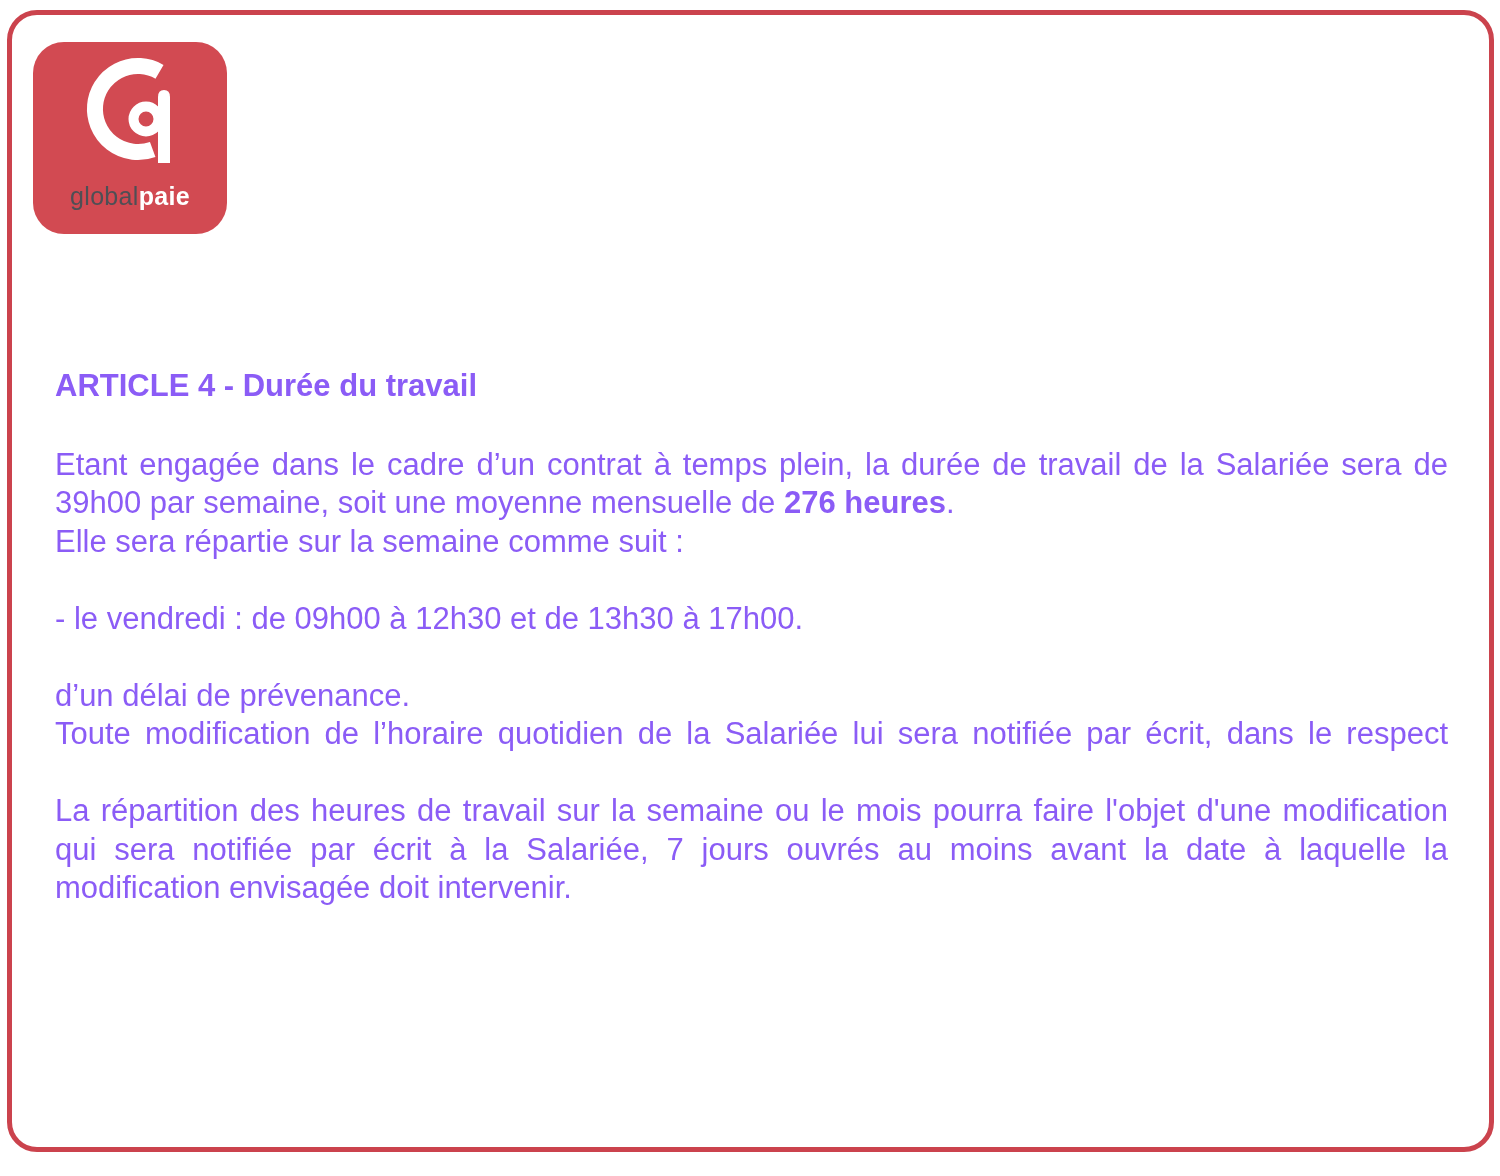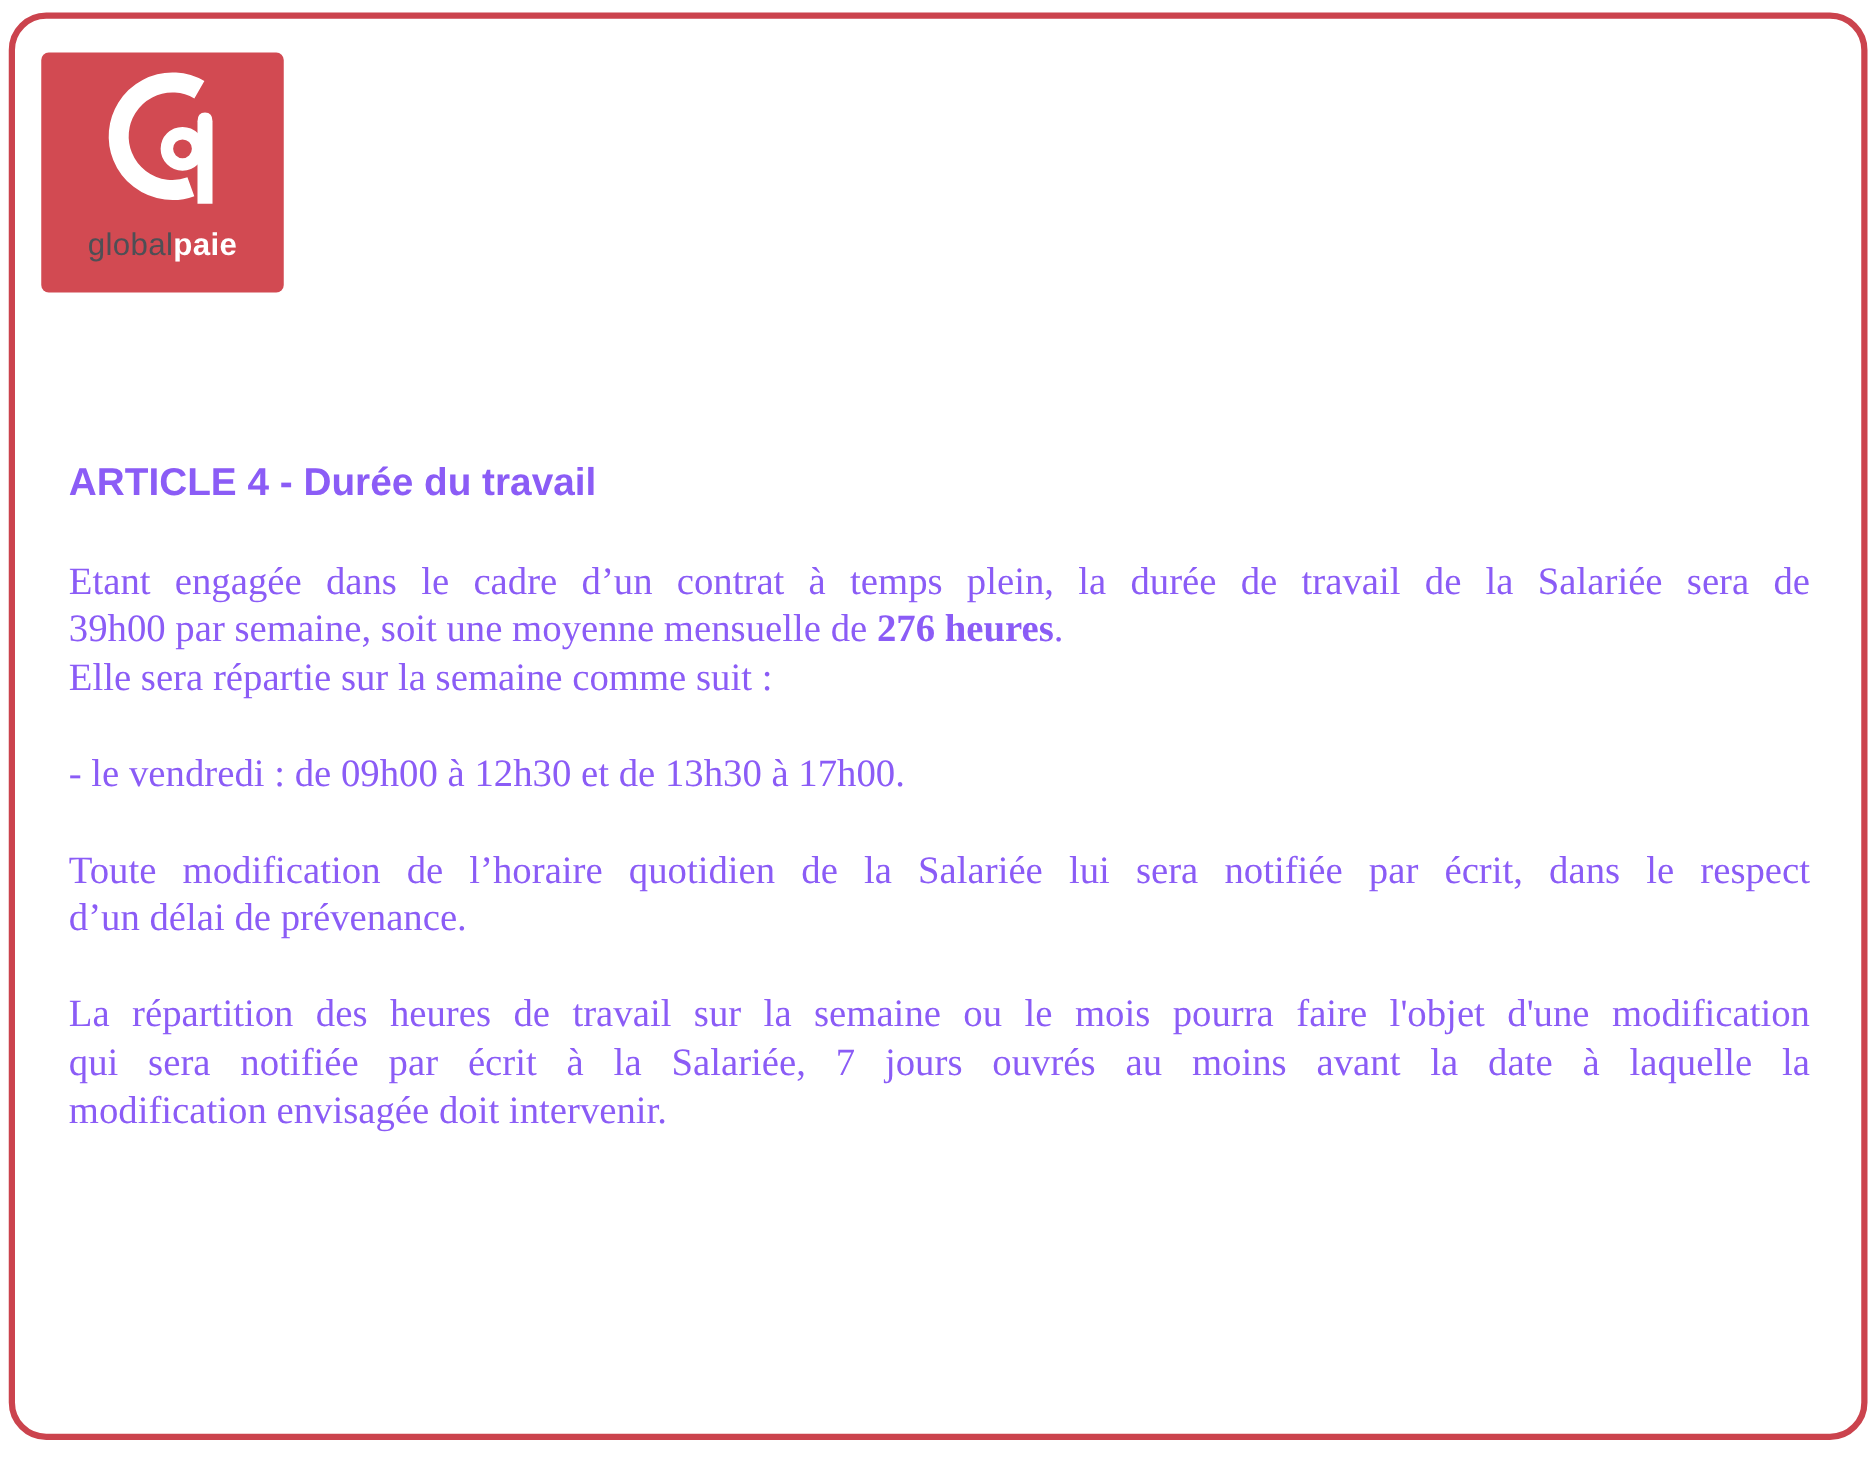--- a/index.html
+++ b/index.html
@@ -7,35 +7,35 @@
     width:1500px; height:1176px; position:relative; background:#ffffff;
     font-family:"Liberation Sans", sans-serif; overflow:hidden;
   }
   .frame {
     position:absolute; left:7px; top:10px; width:1487px; height:1142px;
     border:5px solid #cb434d; border-radius:30px; box-sizing:border-box;
     background:#ffffff;
   }
   .logo {
     position:absolute; left:33px; top:42px; width:194px; height:192px;
-    background:#d24a52; border-radius:6px;
+    background:#d24a52; border-radius:31px;
   }
   .logo svg { position:absolute; left:0; top:0; }
   .logo-wordmark {
     position:absolute; left:0; right:0; top:142px; text-align:center;
     font-size:25px; line-height:25px; letter-spacing:0.3px; white-space:nowrap;
   }
   .logo-wordmark .seg-gray { color:#4e4f55; font-weight:400; }
   .logo-wordmark .seg-white { color:#ffffff; font-weight:700; }
   .text-block {
     position:absolute; left:55px; top:367px; width:1393px;
     color:#8b5cf6; font-size:31px; line-height:38.5px;
   }
   .title { font-weight:700; margin:0 0 40px 0; }
-  .para { margin:0 0 38.5px 0;font-family:Liberation Serif, serif; }
+  .para { margin:0 0 38.5px 0; }
   .line { text-align:justify; }
   .line.stretch { text-align-last:justify; }
   .b { font-weight:700; }
 </style>
 </head>
 <body>
 
 <div class="frame"></div>
 
 <div class="logo">
@@ -54,22 +54,22 @@
   <div id="article-body">
       <div class="para">
         <div class="line stretch"><span>Etant engagée dans le cadre d’un contrat à temps plein, la durée de travail de la Salariée sera de</span></div>
         <div class="line"><span>39h00 par semaine, soit une moyenne mensuelle de </span><span class="b">276 heures</span><span>.</span></div>
         <div class="line"><span>Elle sera répartie sur la semaine comme suit :</span></div>
       </div>
       <div class="para">
         <div class="line"><span>- le vendredi : de 09h00 à 12h30 et de 13h30 à 17h00.</span></div>
       </div>
       <div class="para">
+        <div class="line"><span>d’un délai de prévenance.</span></div>
         <div class="line stretch"><span>Toute modification de l’horaire quotidien de la Salariée lui sera notifiée par écrit, dans le respect</span></div>
-        <div class="line"><span>d’un délai de prévenance.</span></div>
       </div>
       <div class="para">
         <div class="line stretch"><span>La répartition des heures de travail sur la semaine ou le mois pourra faire l'objet d'une modification</span></div>
         <div class="line stretch"><span>qui sera notifiée par écrit à la Salariée, 7 jours ouvrés au moins avant la date à laquelle la</span></div>
         <div class="line"><span>modification envisagée doit intervenir.</span></div>
       </div>
       <div class="para">
       </div>
     </div>
 </div>

